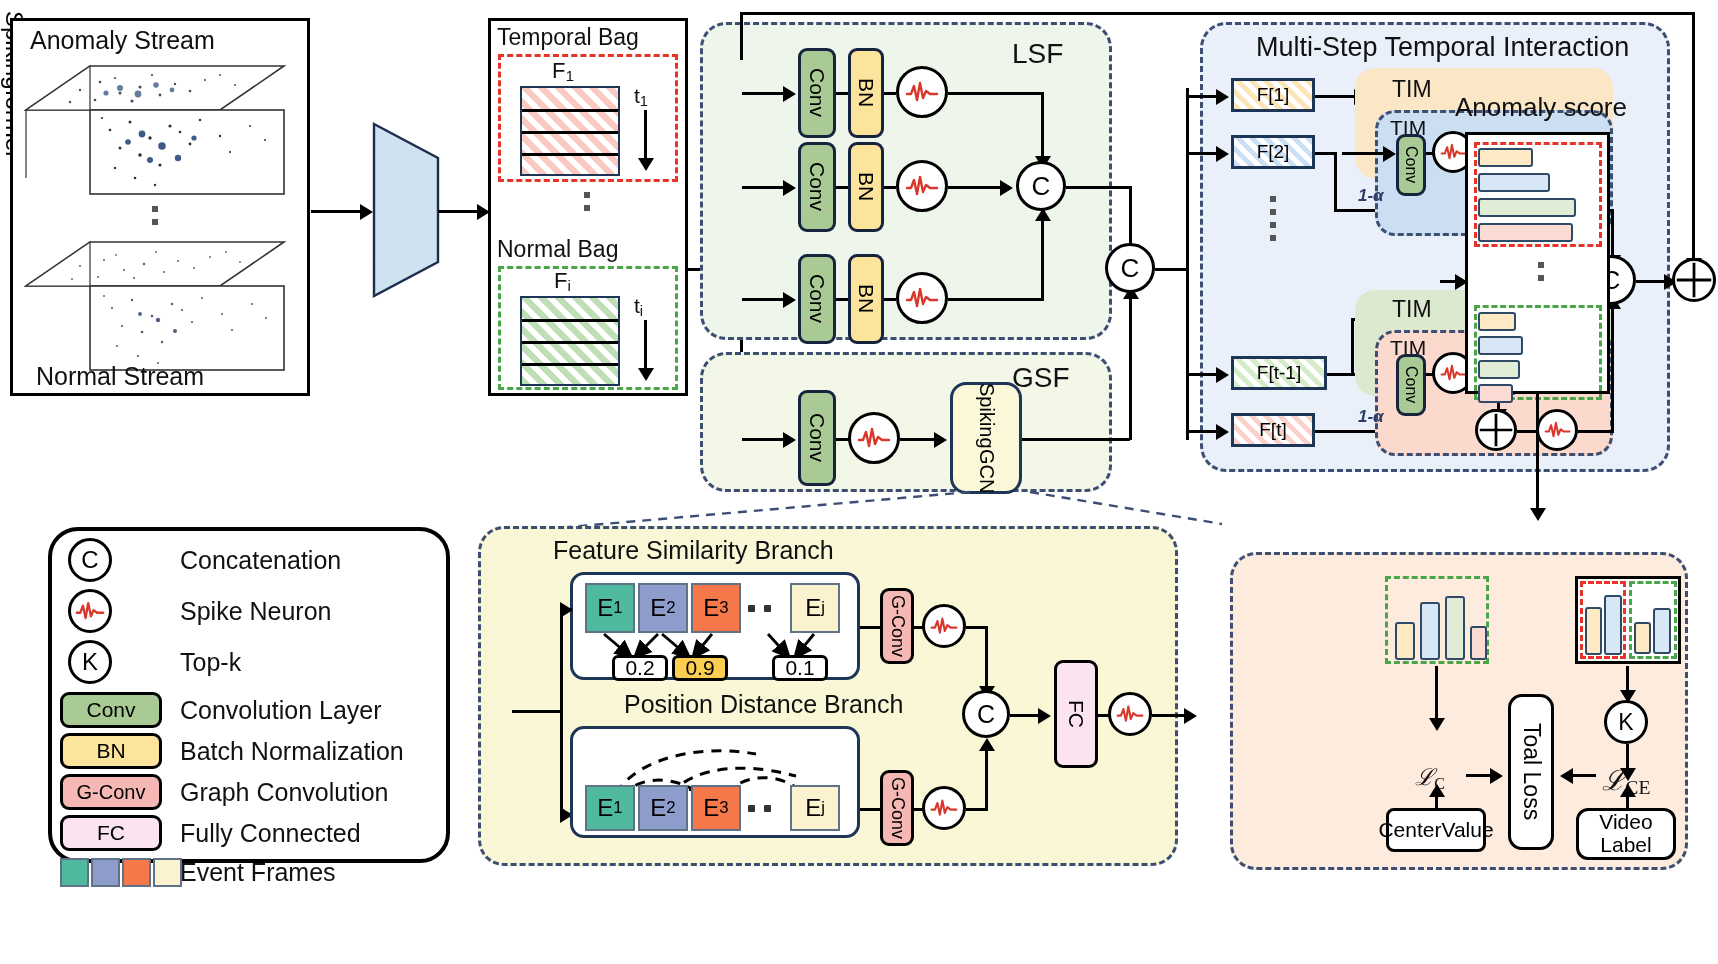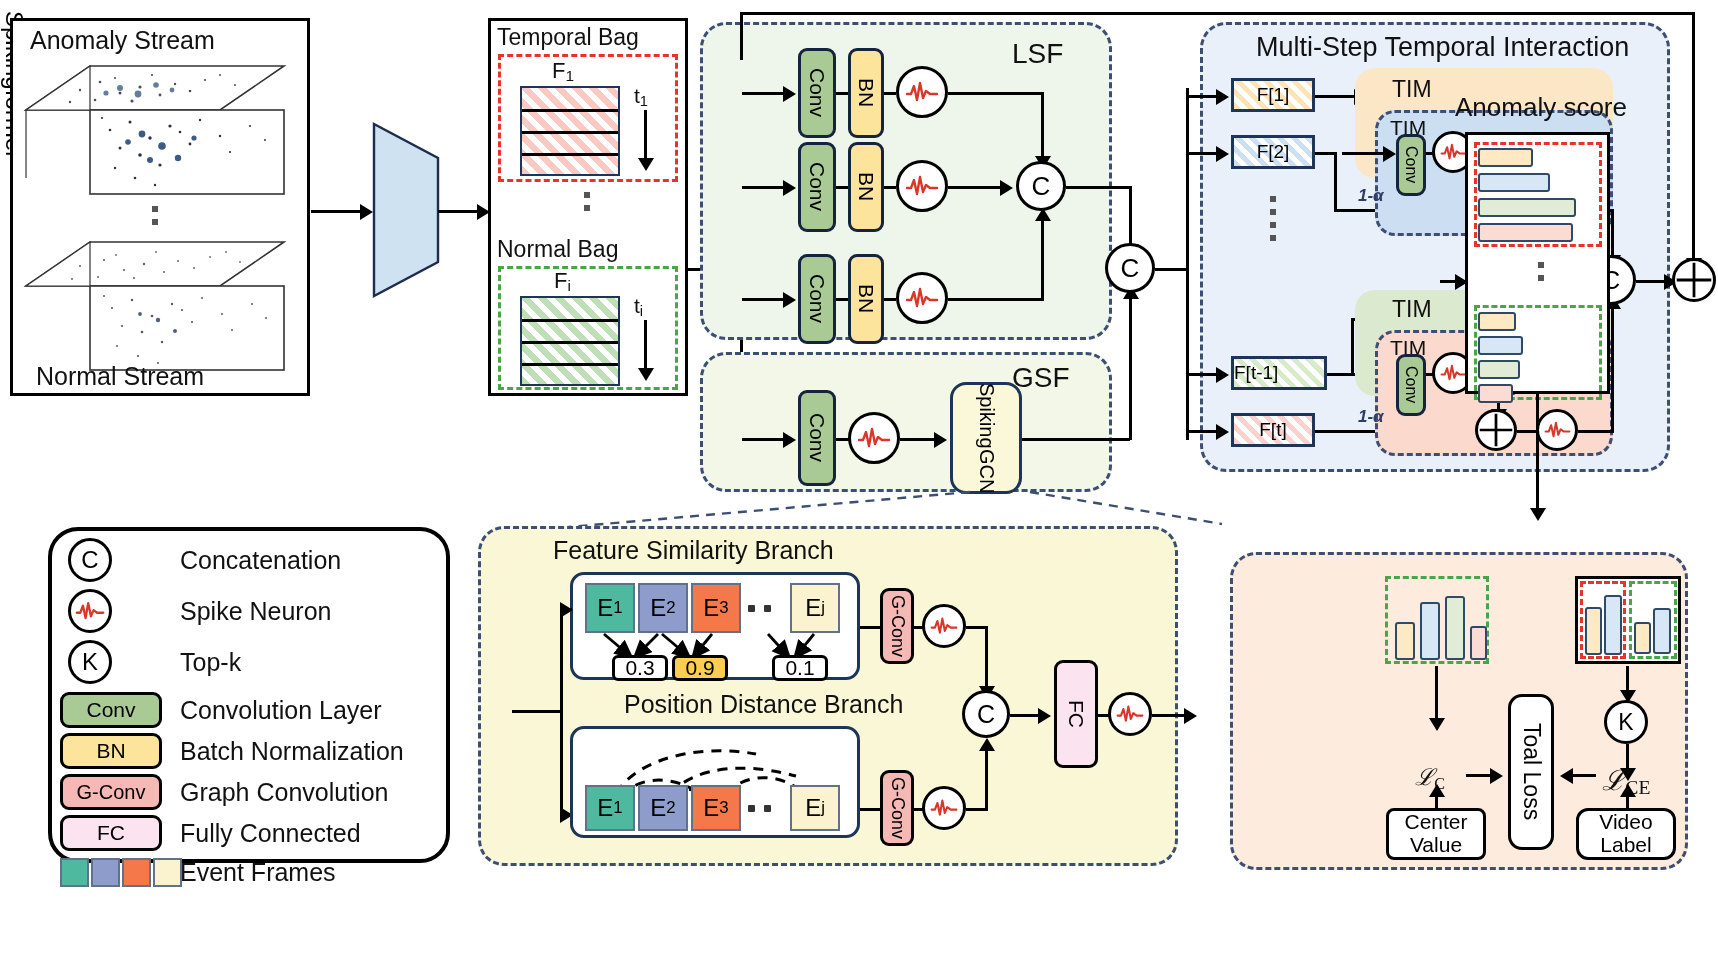--- a/index.html
+++ b/index.html
@@ -400,21 +400,21 @@
       <i></i>
       <i></i>
     </div>
   <div class="vdots" style="left:1472px;top:250px;">
       <i></i>
       <i></i>
     </div>
 
   <div class="hl" style="left:1186px;top:373px;width:34px;"></div>
   <div class="arrowR" style="left:1216px;top:367px;"></div>
-  <div class="abs hatch-ltgreen" style="left:1231px;top:356px;width:96px;height:34px;border:3px solid #1d3557;display:flex;align-items:center;">
+  <div class="abs hatch-ltgreen" style="left:1231px;top:356px;width:96px;height:34px;border:3px solid #1d3557;display:flex;align-items:center;justify-content:center;">
     <span style="font-size:19px;">F[t-1]</span>
   </div>
   <div class="hl" style="left:1327px;top:373px;width:56px;"></div>
   <div class="arrowR" style="left:1380px;top:367px;"></div>
   <div class="vl" style="left:1351px;top:318px;height:56px;"></div>
   <div class="hl" style="left:1351px;top:318px;width:30px;"></div>
   <div class="arrowR" style="left:1378px;top:312px;"></div>
 
   <div class="hl" style="left:1186px;top:430px;width:34px;"></div>
   <div class="arrowR" style="left:1216px;top:424px;"></div>
@@ -585,21 +585,21 @@
         </marker>
       </defs>
     <line x1="34" y1="4" x2="60" y2="26" stroke="#000" stroke-width="2.8" marker-end="url(#ah)"></line>
     <line x1="88" y1="4" x2="66" y2="26" stroke="#000" stroke-width="2.8" marker-end="url(#ah)"></line>
     <line x1="92" y1="4" x2="118" y2="26" stroke="#000" stroke-width="2.8" marker-end="url(#ah)"></line>
     <line x1="142" y1="4" x2="124" y2="26" stroke="#000" stroke-width="2.8" marker-end="url(#ah)"></line>
     <line x1="198" y1="4" x2="218" y2="26" stroke="#000" stroke-width="2.8" marker-end="url(#ah)"></line>
     <line x1="244" y1="4" x2="226" y2="26" stroke="#000" stroke-width="2.8" marker-end="url(#ah)"></line>
   </svg>
   <div class="rbox" style="left:612px;top:655px;width:56px;height:26px;border:3px solid #000;border-radius:6px;background:#fff;font-size:21px;">
-    <span>0.3</span>
+    <span>0.2</span>
   </div>
   <div class="rbox" style="left:672px;top:655px;width:56px;height:26px;border:3px solid #000;border-radius:6px;background:#fbce51;font-size:21px;">
     <span>0.9</span>
   </div>
   <div class="rbox" style="left:772px;top:655px;width:56px;height:26px;border:3px solid #000;border-radius:6px;background:#fff;font-size:21px;">
     <span>0.1</span>
   </div>
 
   <div class="vl" style="left:560px;top:608px;height:206px;"></div>
   <div class="hl" style="left:512px;top:710px;width:50px;"></div>
@@ -722,21 +722,21 @@
   </div>
 
   <div class="rbox" style="left:1508px;top:694px;width:46px;height:156px;border:3.5px solid #000;border-radius:14px;background:#fff;">
     <span class="vtxt" style="font-size:23px;">Toal Loss</span>
   </div>
   <div class="hl" style="left:1466px;top:774px;width:26px;"></div>
   <div class="arrowR" style="left:1490px;top:768px;"></div>
   <div class="hl" style="left:1570px;top:774px;width:26px;"></div>
   <div class="arrowL" style="left:1560px;top:768px;"></div>
 
-  <div class="rbox" style="left:1386px;top:808px;width:100px;height:52px;border:3.5px solid #000;border-radius:8px;background:#fff;flex-direction:column;line-height:1.08;font-size:21px;">
+  <div class="rbox" style="left:1386px;top:808px;width:100px;height:44px;border:3.5px solid #000;border-radius:8px;background:#fff;flex-direction:row;line-height:1.08;font-size:21px;">
     <span>Center</span>
     <span>Value</span>
   </div>
   <div class="vl" style="left:1435px;top:788px;height:22px;"></div>
   <div class="arrowU" style="left:1429px;top:784px;"></div>
 
   <div class="rbox" style="left:1576px;top:808px;width:100px;height:52px;border:3.5px solid #000;border-radius:12px;background:#fff;flex-direction:column;line-height:1.08;font-size:21px;">
     <span>Video</span>
     <span>Label</span>
   </div>

